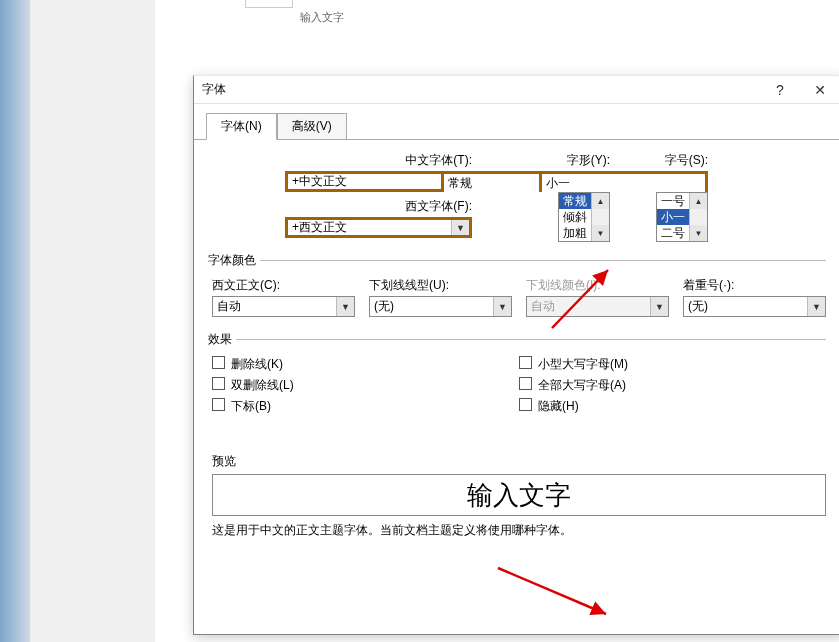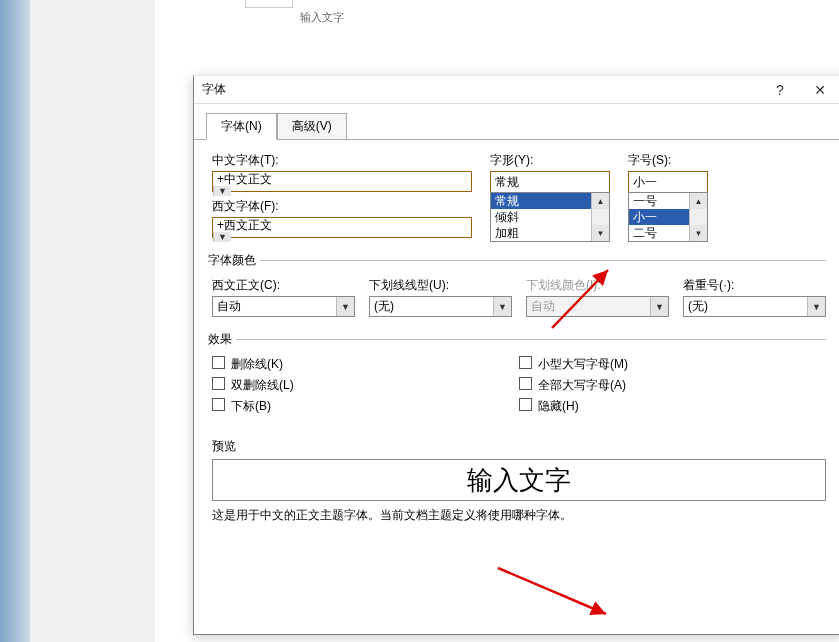--- a/index.html
+++ b/index.html
@@ -72,25 +72,25 @@
     top: 1px;
   }
   .tab.active {
     background: #fff;
     border-bottom: 1px solid #fff;
   }
   .body {
     padding: 12px 18px 8px 18px;
   }
   .row { display: flex; align-items: flex-start; gap: 18px; margin-bottom: 6px; }
-  .col { display: flex; flex-direction: column; }
+  .col { display: flex; flex-direction: column; align-items: flex-end; }
   label.fld { font-size: 12px; margin-bottom: 2px; }
   .combo {
     height: 21px; display: flex; align-items: stretch;
-    border: 1px solid #a16207; background: #fff; flex-direction: column;
+    border: 3px solid #a16207; background: #fff;
   }
   .combo input {
     border: none; outline: none; font-size: 12px;
     padding: 0 4px; flex: 1; background: transparent;
   }
   .combo .arrow, .listbox .arrow, .combo-sm .arrow {
     width: 18px; background: #e6e6e6; border-left: 1px solid #bbb;
     display: flex; align-items: center; justify-content: center;
     font-size: 9px; color: #333;
   }
@@ -119,21 +119,21 @@
   }
   .combo-sm .val { flex:1; padding: 0 4px; display:flex;align-items:center; font-size:12px;}
   .combo-sm.disabled .val { color: #999; }
   .combo-sm.disabled { background:#f2f2f2; }
   .chk { display: flex; gap: 6px; margin-bottom: 4px; font-size:12px;}
   .chk .box {
     width: 13px; height: 13px; border: 1px solid #555; background: #fff;
   }
   .effects-row { display: flex; }
   .effects-col { flex: 1; }
-  .preview-label { font-size: 12px; margin-top: 15px; }
+  .preview-label { font-size: 12px; margin-top: 30px; }
   .preview-box {
     margin-top: 4px;
     border: 1px solid #888;
     height: 42px;
     display: flex; align-items: center; justify-content: center;
     font-family: SimSun, serif;
     font-size: 26px;
   }
   .preview-desc { font-size: 12px; margin-top: 6px; }
   .footer {

